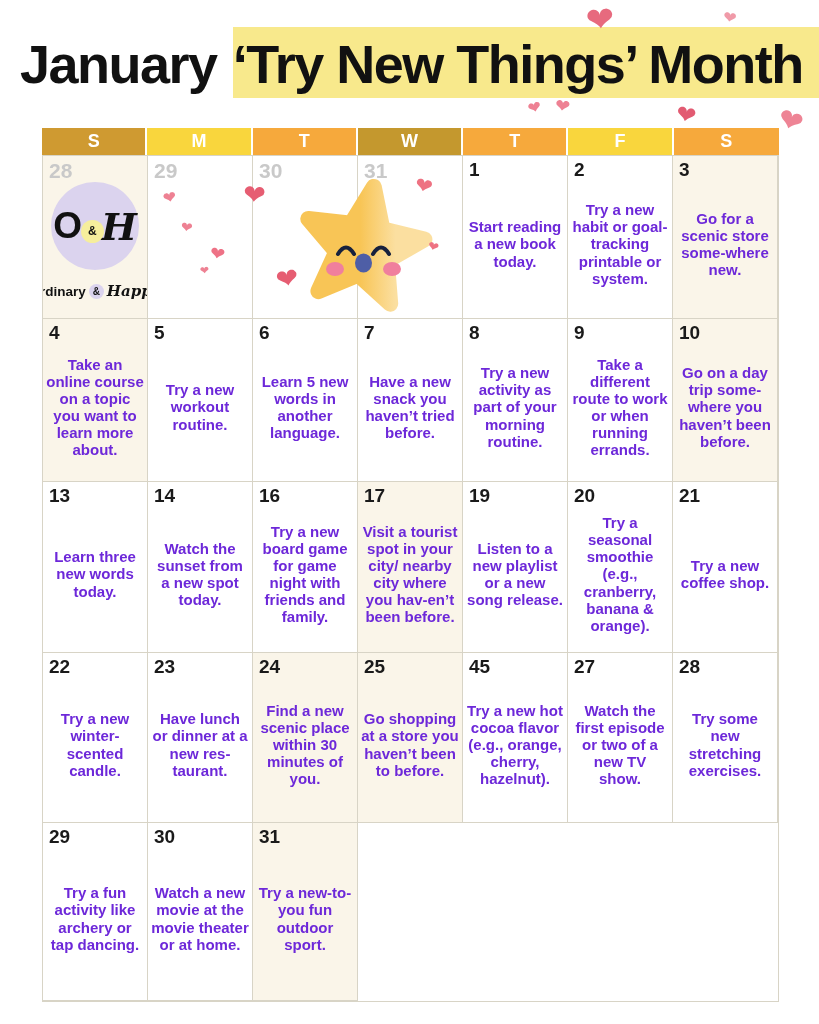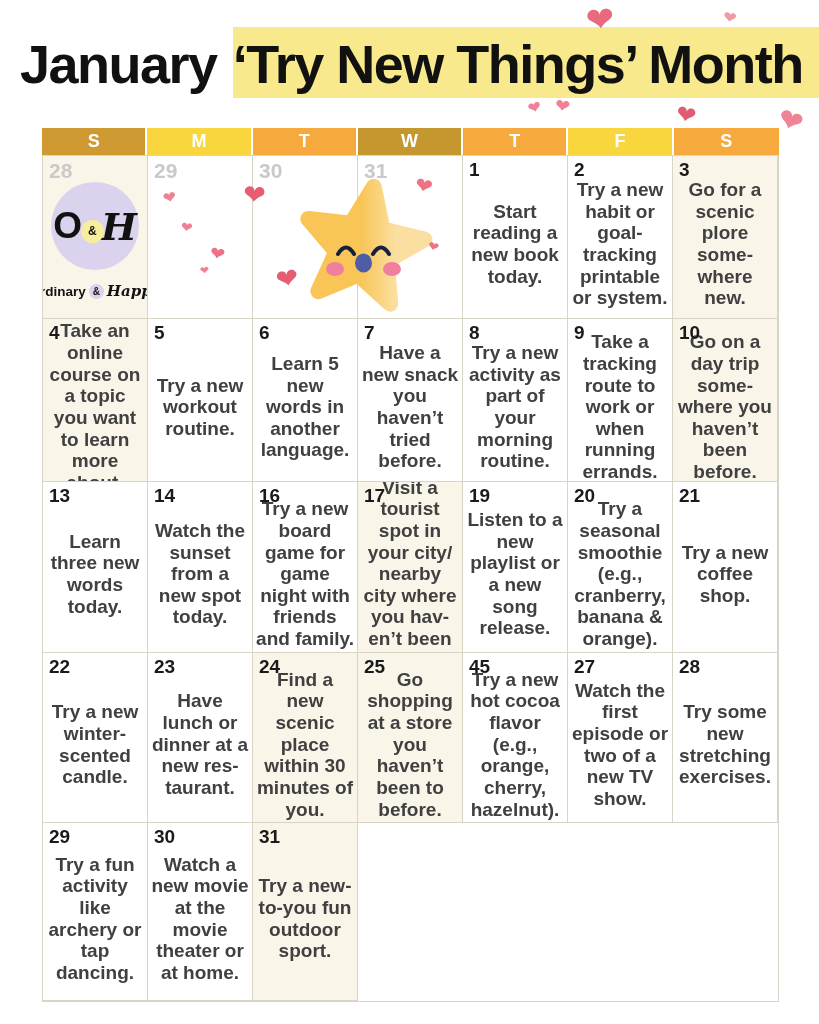--- a/index.html
+++ b/index.html
@@ -18,21 +18,21 @@
                   color:#fff; font-size:18px; font-weight:800; border-right:2px solid #fff; }
   .weekday-cell:last-child { border-right:none; }
 
   .grid-body { display:grid; grid-template-columns:repeat(7,105px); grid-template-rows:163px 163px 171px 170px 178px;
                border:1px solid #d8d4c6; background:#fff; }
   .cal-cell { position:relative; border-right:1px solid #d8d4c6; border-bottom:1px solid #d8d4c6; background:#fff; overflow:hidden; }
   .cal-cell.cream { background:var(--cream,#faf5e9); }
   .day-num { position:absolute; top:3px; left:6px; font-size:19px; font-weight:800; color:#1a1a1a; z-index:1; }
   .cal-cell.muted .day-num { color:#c9c9c9; font-size:21px; }
   .cell-text { position:absolute; inset:0; display:flex; align-items:center; justify-content:center;
-               padding:19px 3px 5px; text-align:center; font-size:19px; line-height:1.14; font-weight:700; color:#404040; }
+               padding:19px 3px 5px; text-align:center; font-size:15px; line-height:1.14; font-weight:700; color:#6d28d9; }
 
   
   .logo-wrap { position:absolute; inset:0; display:flex; flex-direction:column; align-items:center; padding-top:26px; }
   .logo-circle { width:88px; height:88px; border-radius:50%; background:#dbd3ee; display:flex; align-items:center; justify-content:center; }
   .logo-o { font-size:37px; font-weight:800; color:#111; }
   .logo-amp-badge { width:23px; height:23px; border-radius:50%; background:#f6ee9c; display:flex; align-items:center; justify-content:center;
                     font-size:12px; font-weight:800; color:#111; margin:10px -3px 0 -1px; z-index:1; }
   .logo-h { font-family:"DejaVu Serif", serif; font-style:italic; font-weight:700; font-size:38px; color:#111; }
   .brand-line { margin-top:12px; display:flex; align-items:center; gap:3px; white-space:nowrap; }
   .brand-ordinary { font-size:13.5px; font-weight:800; color:#111; }
@@ -96,21 +96,21 @@
         <div class="cal-cell">
     <span class="day-num">1</span>
     <div class="cell-text">Start reading a new book today.</div>
   </div>
         <div class="cal-cell">
     <span class="day-num">2</span>
     <div class="cell-text">Try a new habit or goal-tracking printable or system.</div>
   </div>
         <div class="cal-cell cream">
     <span class="day-num">3</span>
-    <div class="cell-text">Go for a scenic plore some-where new.</div>
+    <div class="cell-text">Go for a scenic store some-where new.</div>
   </div>
         <div class="cal-cell cream">
     <span class="day-num">4</span>
     <div class="cell-text">Take an online course on a topic you want to learn more about.</div>
   </div>
         <div class="cal-cell">
     <span class="day-num">5</span>
     <div class="cell-text">Try a new workout routine.</div>
   </div>
         <div class="cal-cell">
@@ -120,21 +120,21 @@
         <div class="cal-cell">
     <span class="day-num">7</span>
     <div class="cell-text">Have a new snack you haven’t tried before.</div>
   </div>
         <div class="cal-cell">
     <span class="day-num">8</span>
     <div class="cell-text">Try a new activity as part of your morning routine.</div>
   </div>
         <div class="cal-cell">
     <span class="day-num">9</span>
-    <div class="cell-text">Take a tracking route to work or when running errands.</div>
+    <div class="cell-text">Take a different route to work or when running errands.</div>
   </div>
         <div class="cal-cell cream">
     <span class="day-num">10</span>
     <div class="cell-text">Go on a day trip some-where you haven’t been before.</div>
   </div>
         <div class="cal-cell">
     <span class="day-num">13</span>
     <div class="cell-text">Learn three new words today.</div>
   </div>
         <div class="cal-cell">

